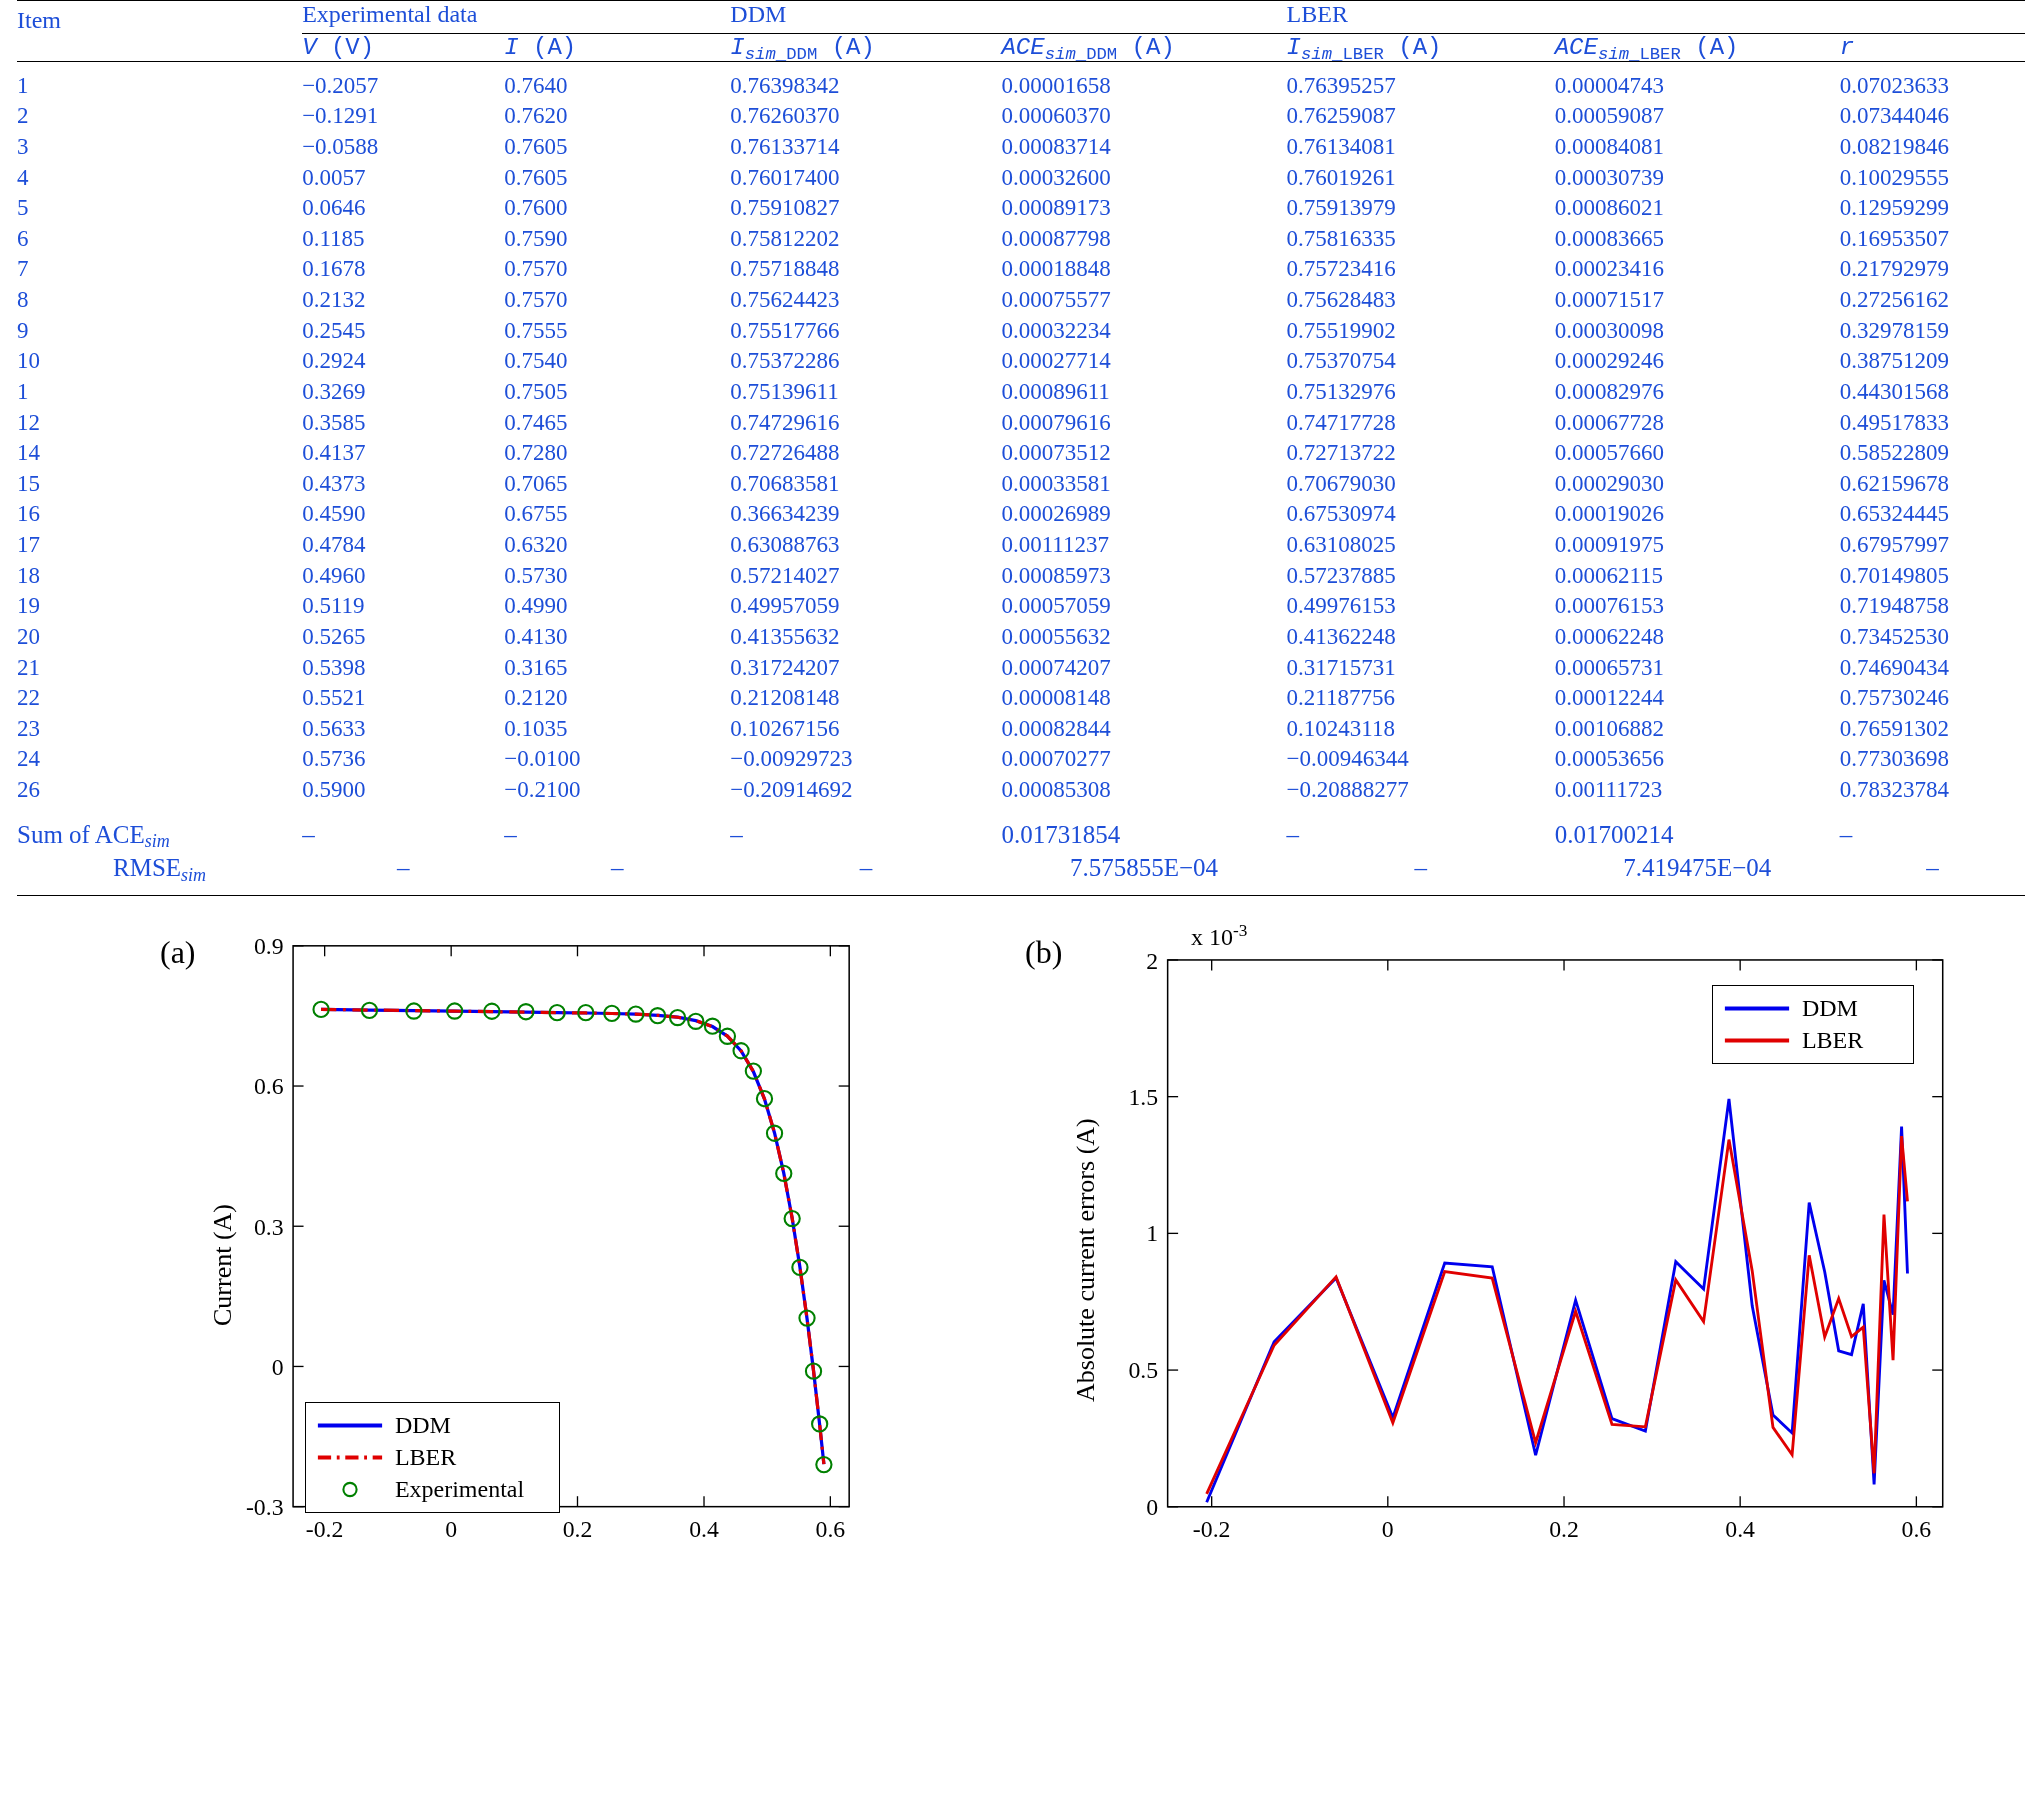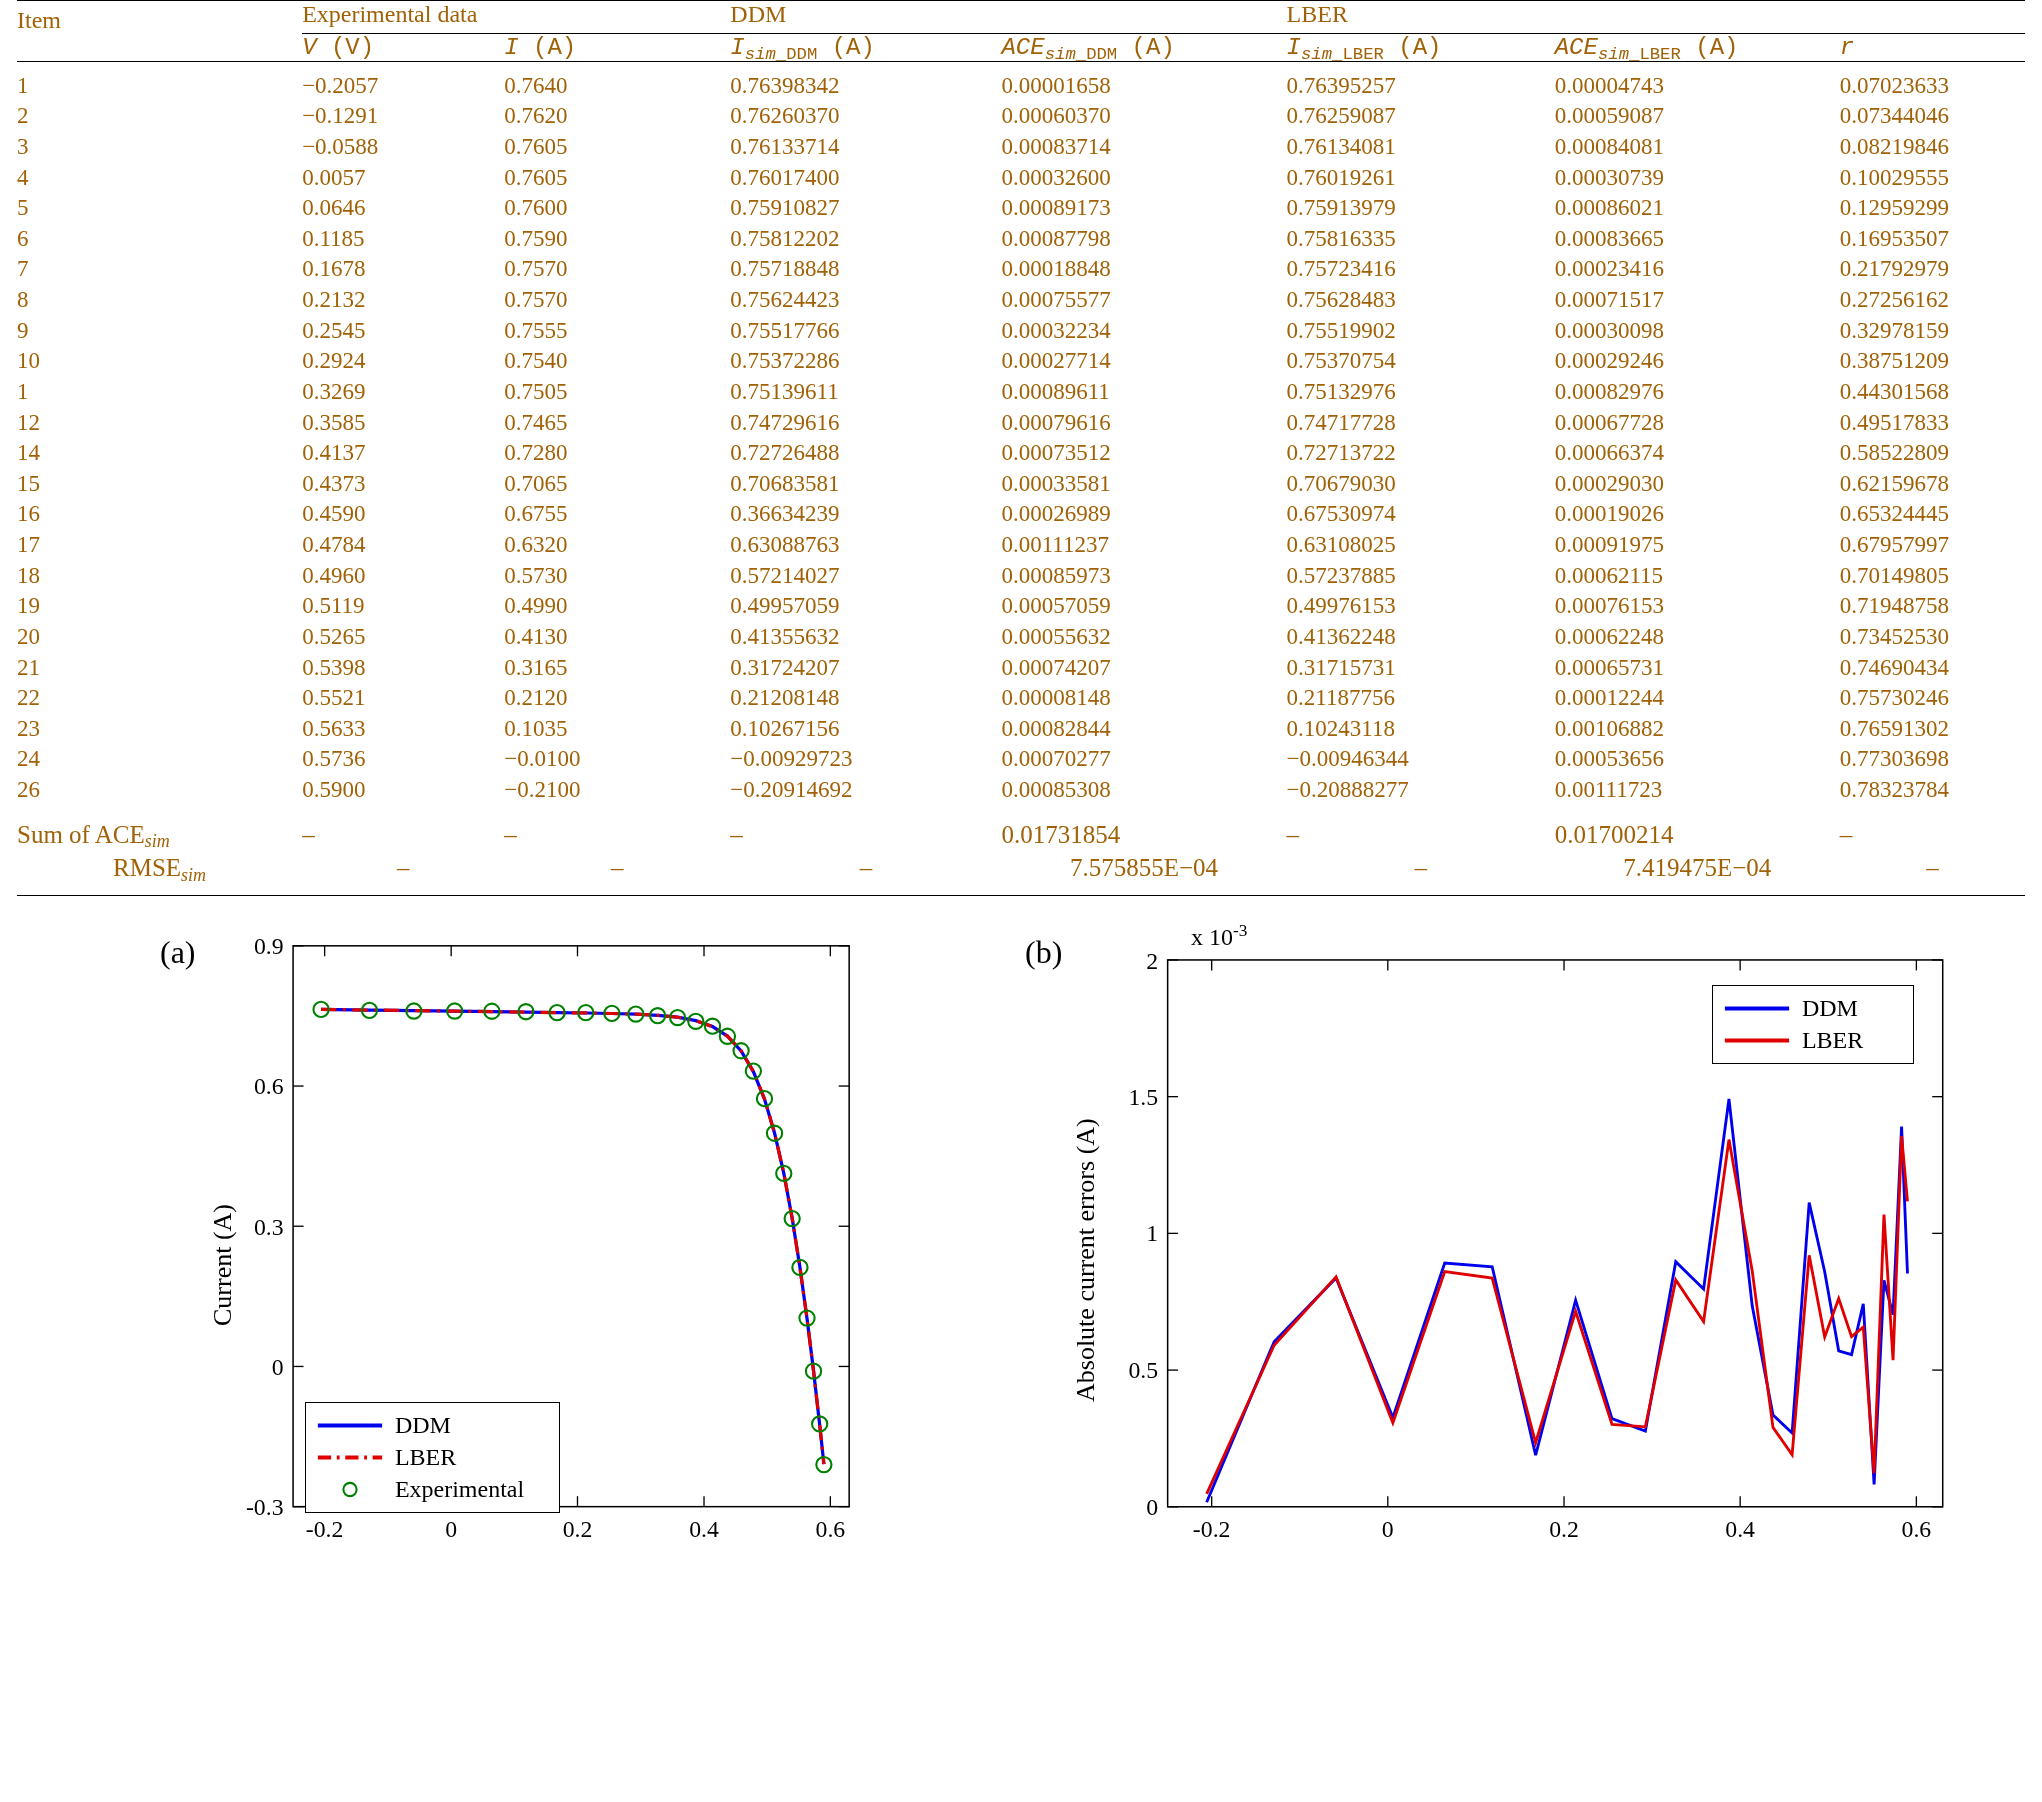--- a/index.html
+++ b/index.html
@@ -13,21 +13,21 @@
     height: 1802px;
     position: relative;
     padding: 0 17px;
   }
 
   
   table.data {
     width: 2008px;
     border-collapse: collapse;
     font-size: 23px;
-    color: #a16207;
+    color: #1d4ed8;
     table-layout: fixed;
   }
   table.data td, table.data th {
     text-align: left;
     font-weight: normal;
     padding: 0;
     vertical-align: bottom;
     white-space: nowrap;
   }
   .grp-head td {
@@ -278,21 +278,21 @@
           <td>0.00067728</td>
           <td>0.49517833</td>
         </tr>
         <tr>
           <td>14</td>
           <td>0.4137</td>
           <td>0.7280</td>
           <td>0.72726488</td>
           <td>0.00073512</td>
           <td>0.72713722</td>
-          <td>0.00066374</td>
+          <td>0.00057660</td>
           <td>0.58522809</td>
         </tr>
         <tr>
           <td>15</td>
           <td>0.4373</td>
           <td>0.7065</td>
           <td>0.70683581</td>
           <td>0.00033581</td>
           <td>0.70679030</td>
           <td>0.00029030</td>

